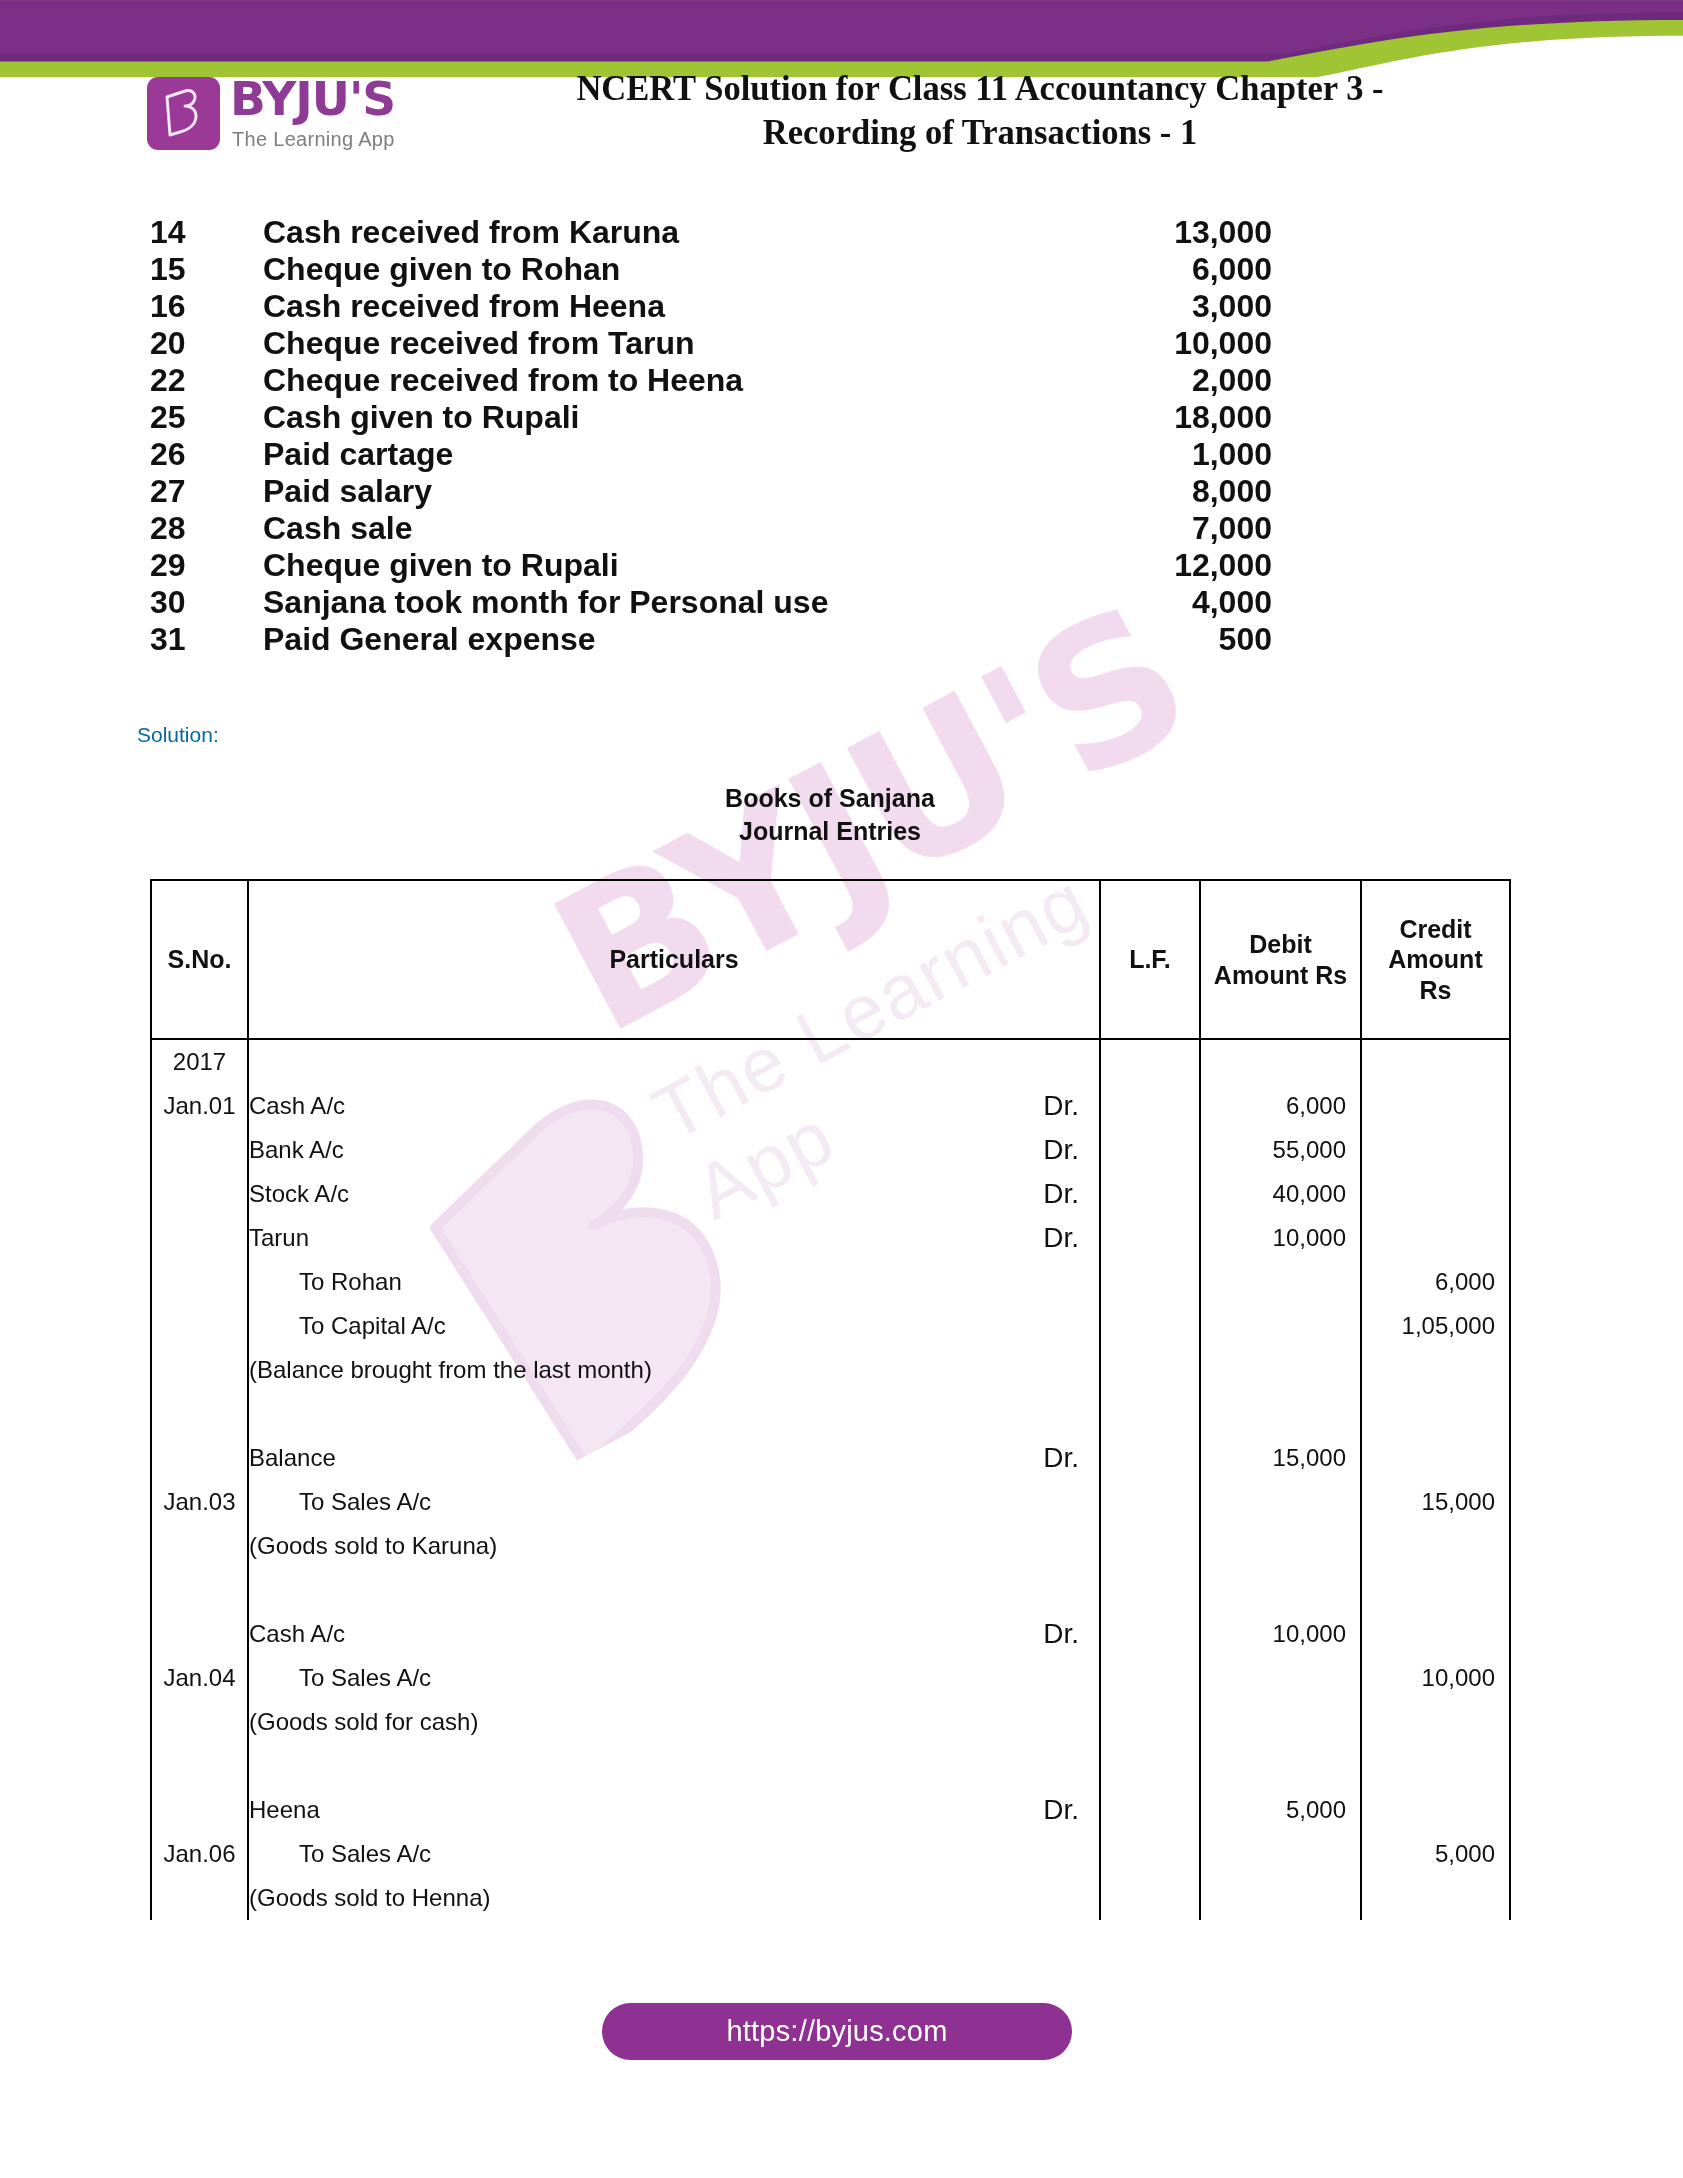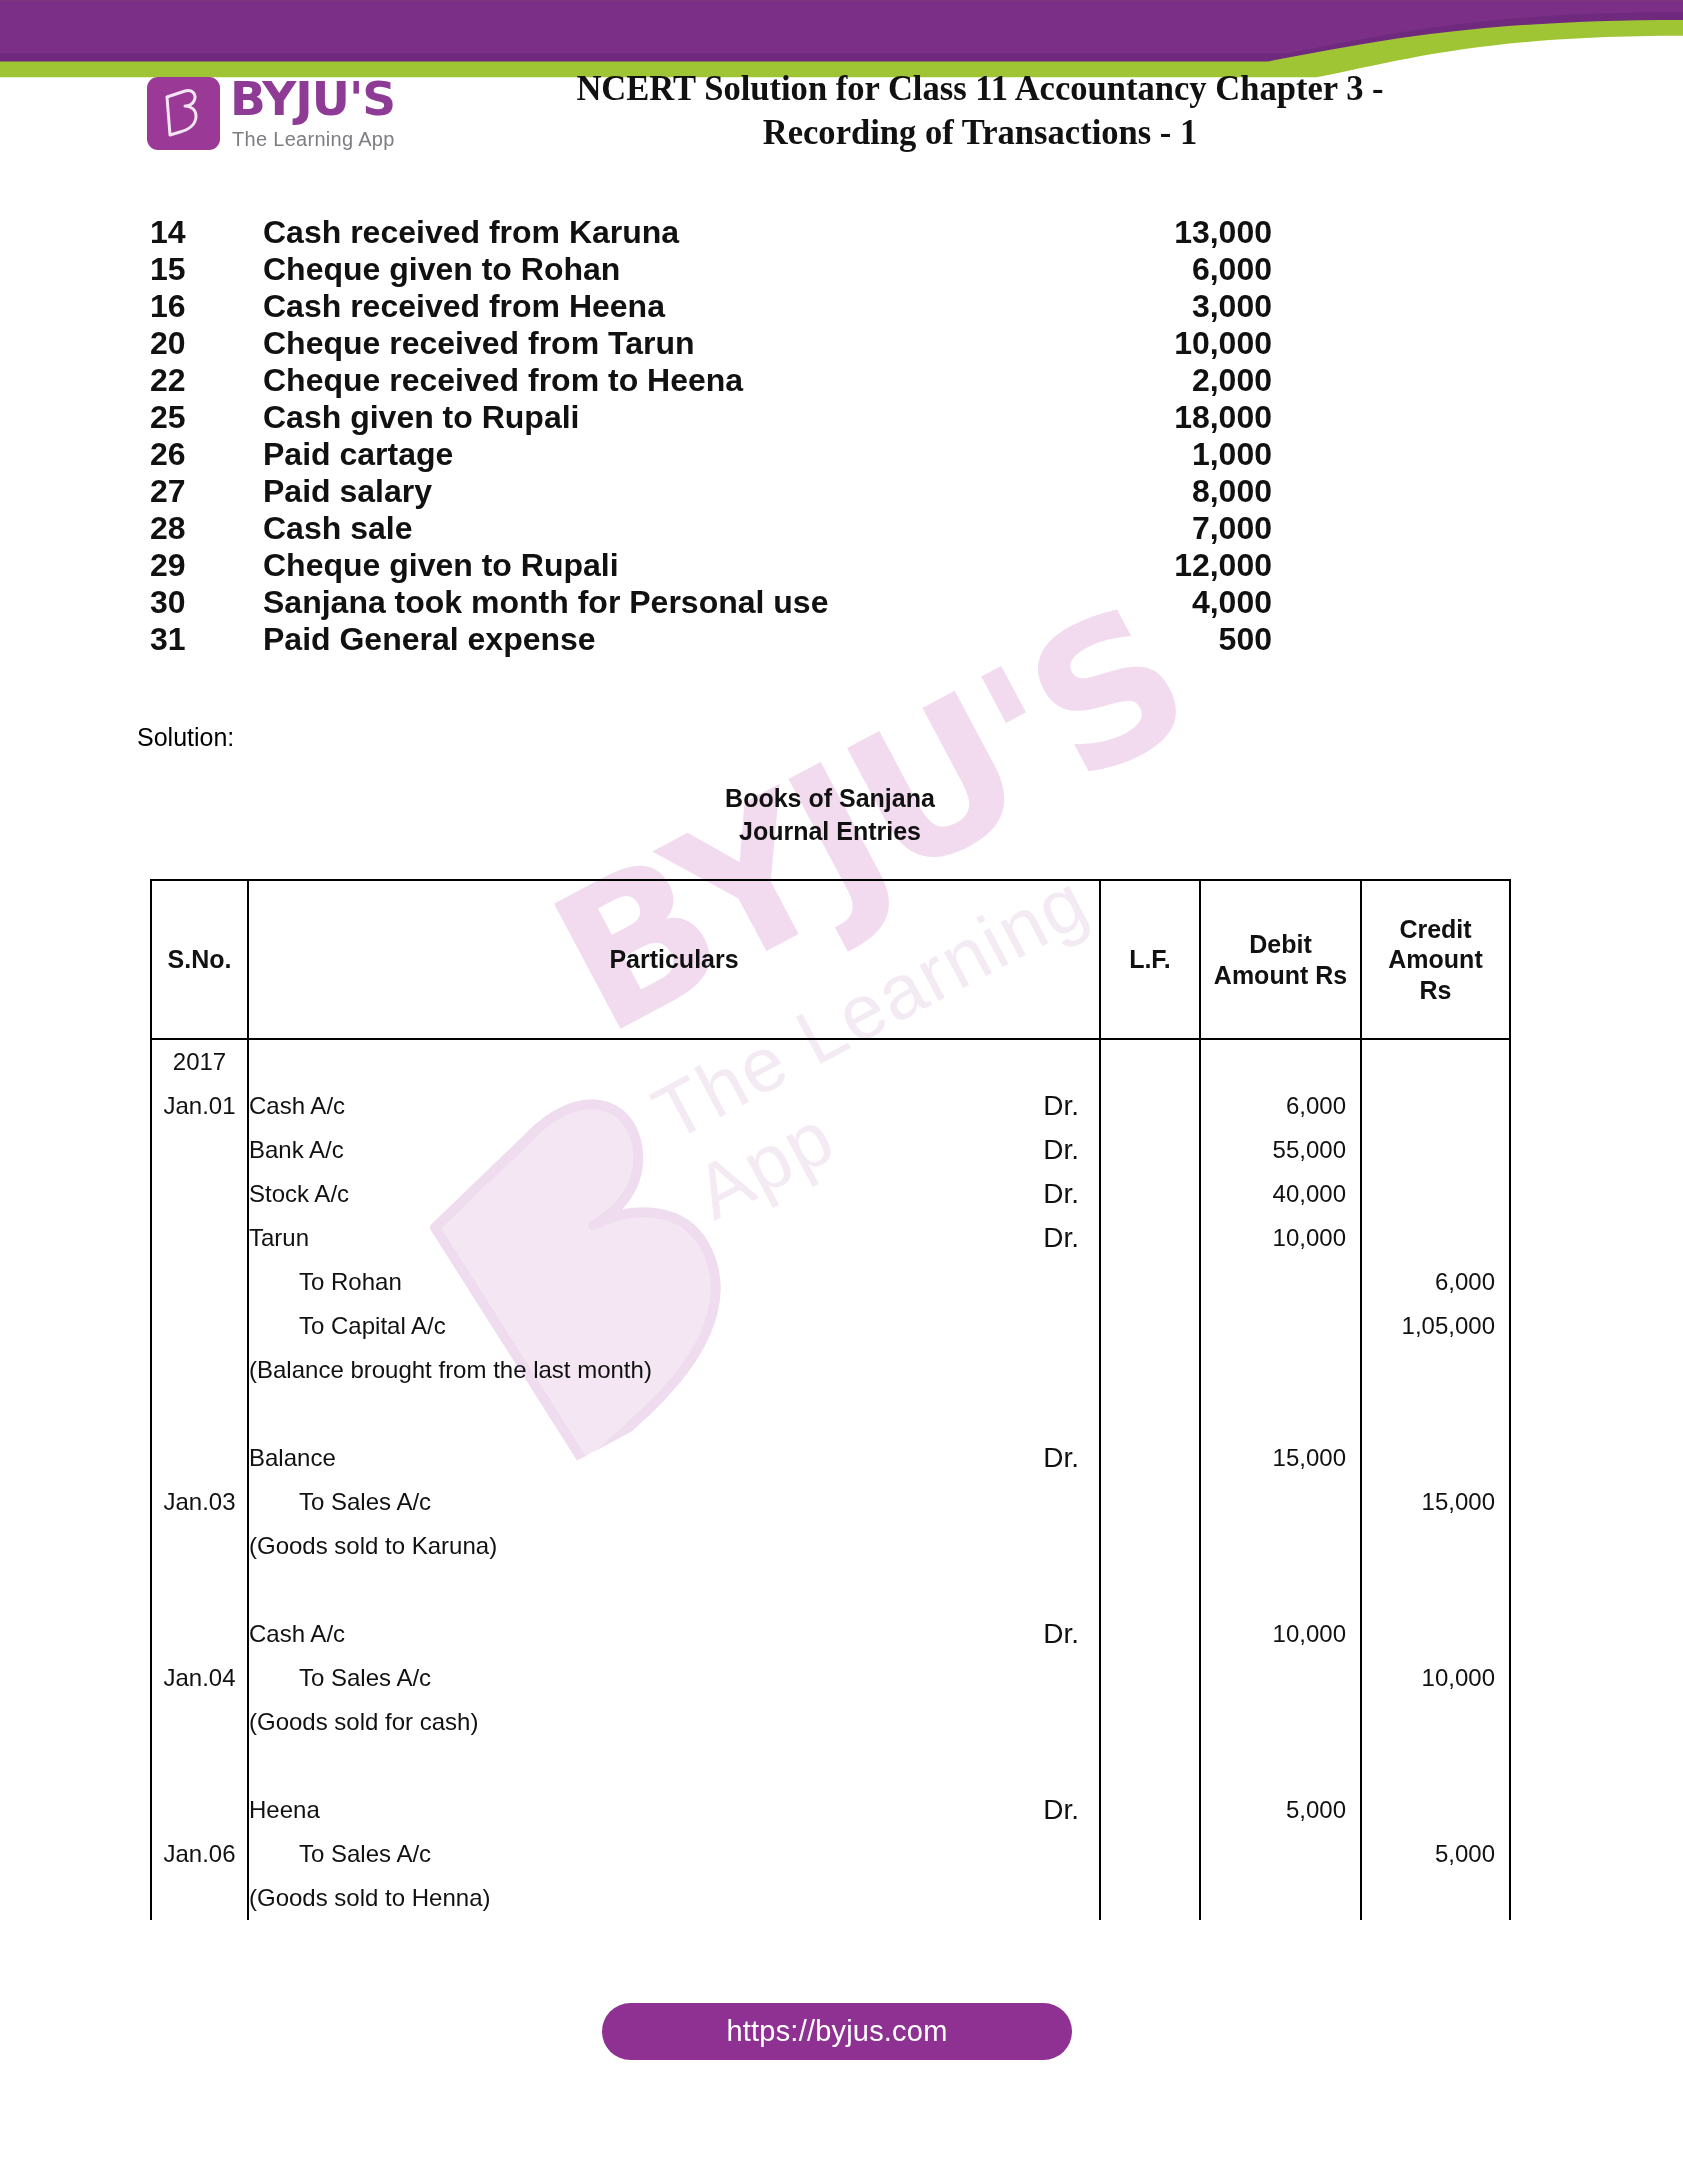--- a/index.html
+++ b/index.html
@@ -155,22 +155,22 @@
     text-align: right;
     padding-right: 7px;
   }
 
   
   #solution-label {
     position: absolute;
     left: 137px;
     top: 723px;
     font-family: "Liberation Sans", sans-serif;
-    font-size: 25px;
-    color: #000000;
+    font-size: 21px;
+    color: #0369a1;
   }
 
   
   #table-caption {
     position: absolute;
     left: 150px;
     top: 782px;
     width: 1360px;
     text-align: center;
     font-family: "Liberation Sans", sans-serif;

